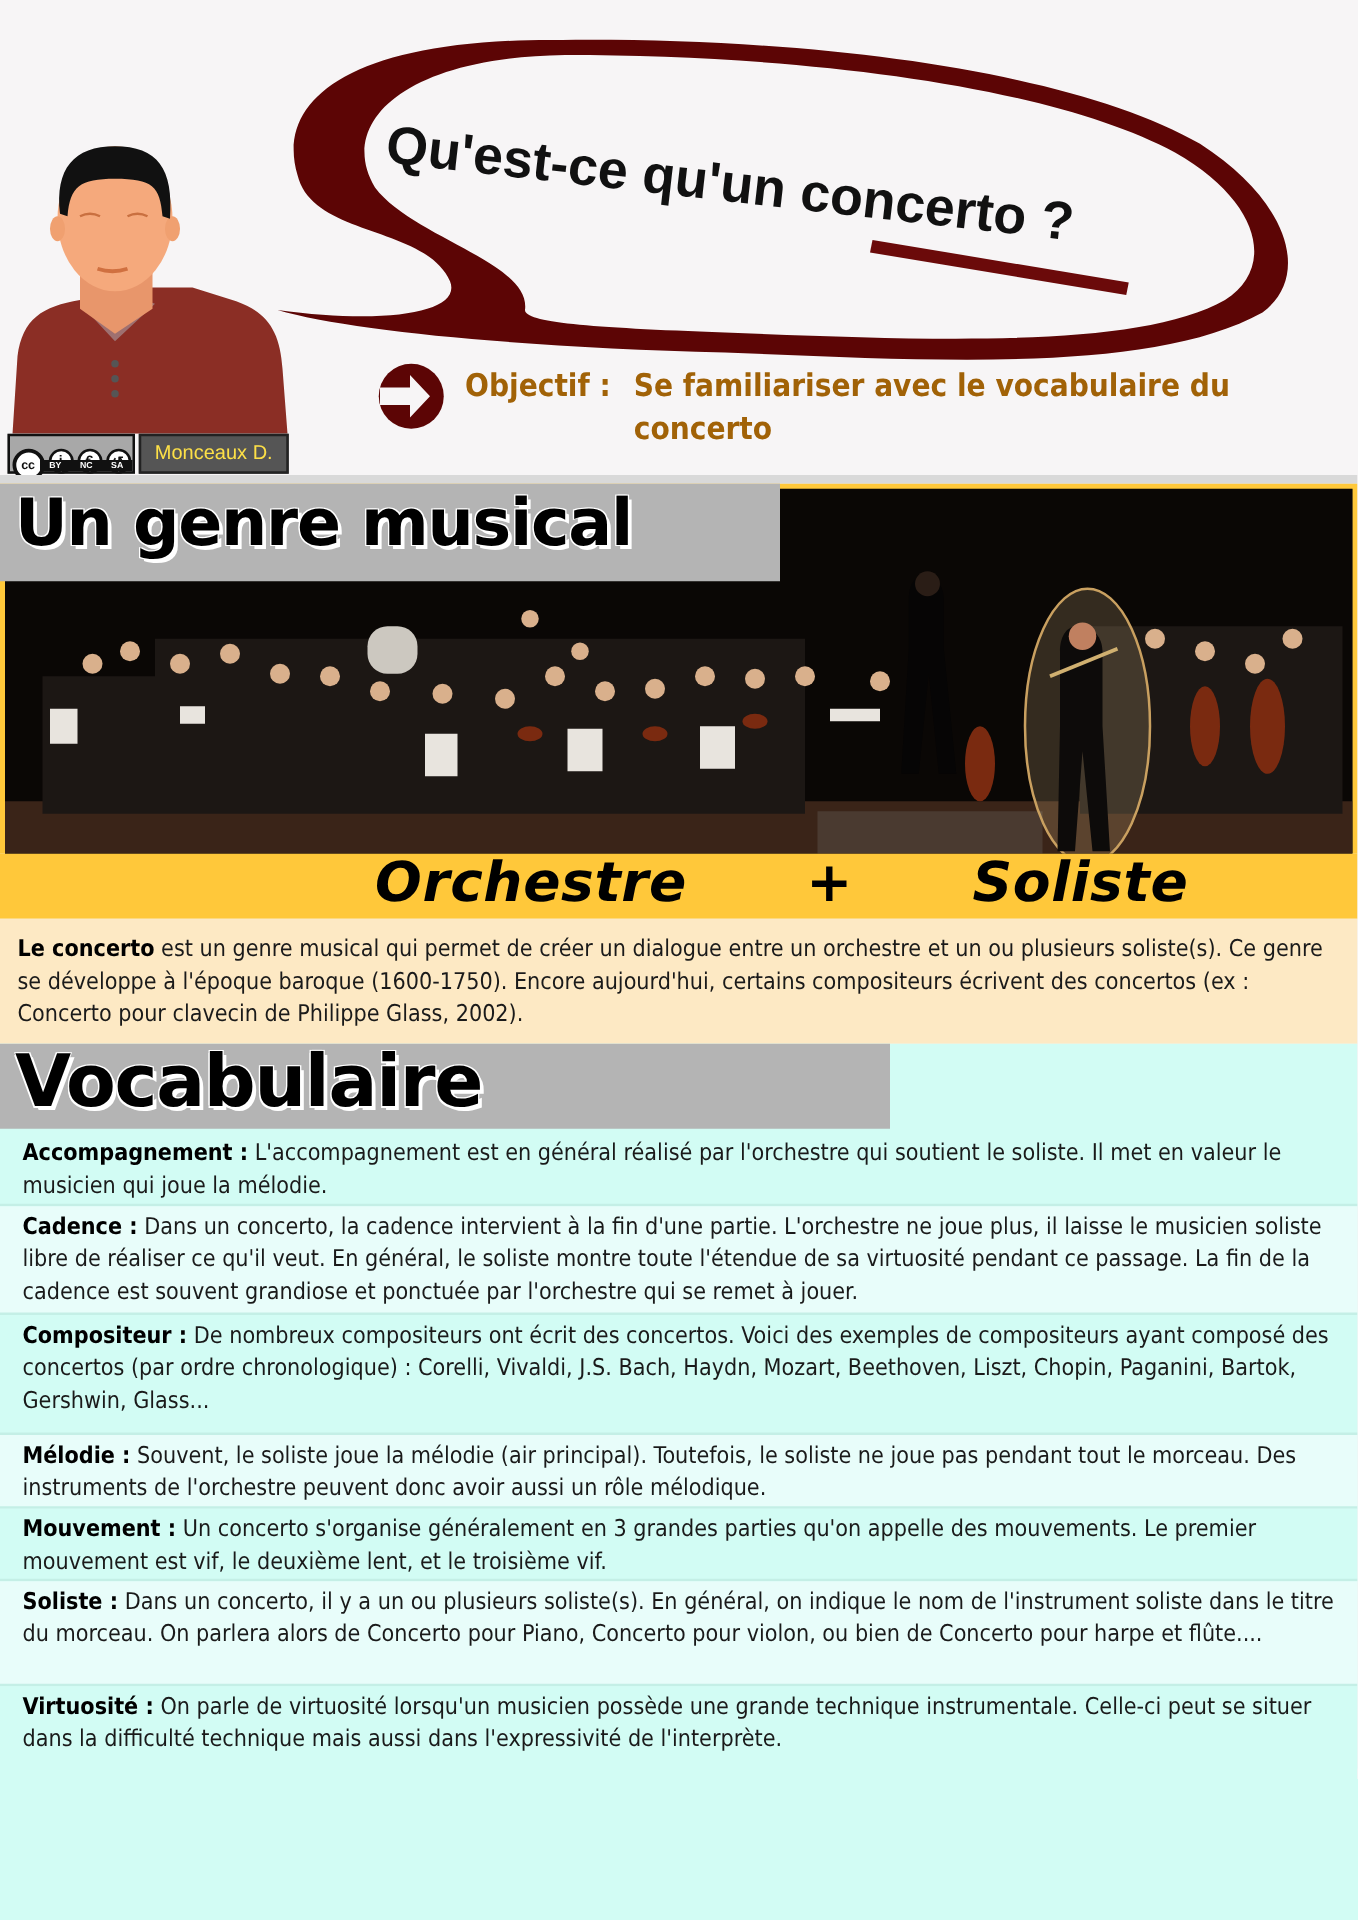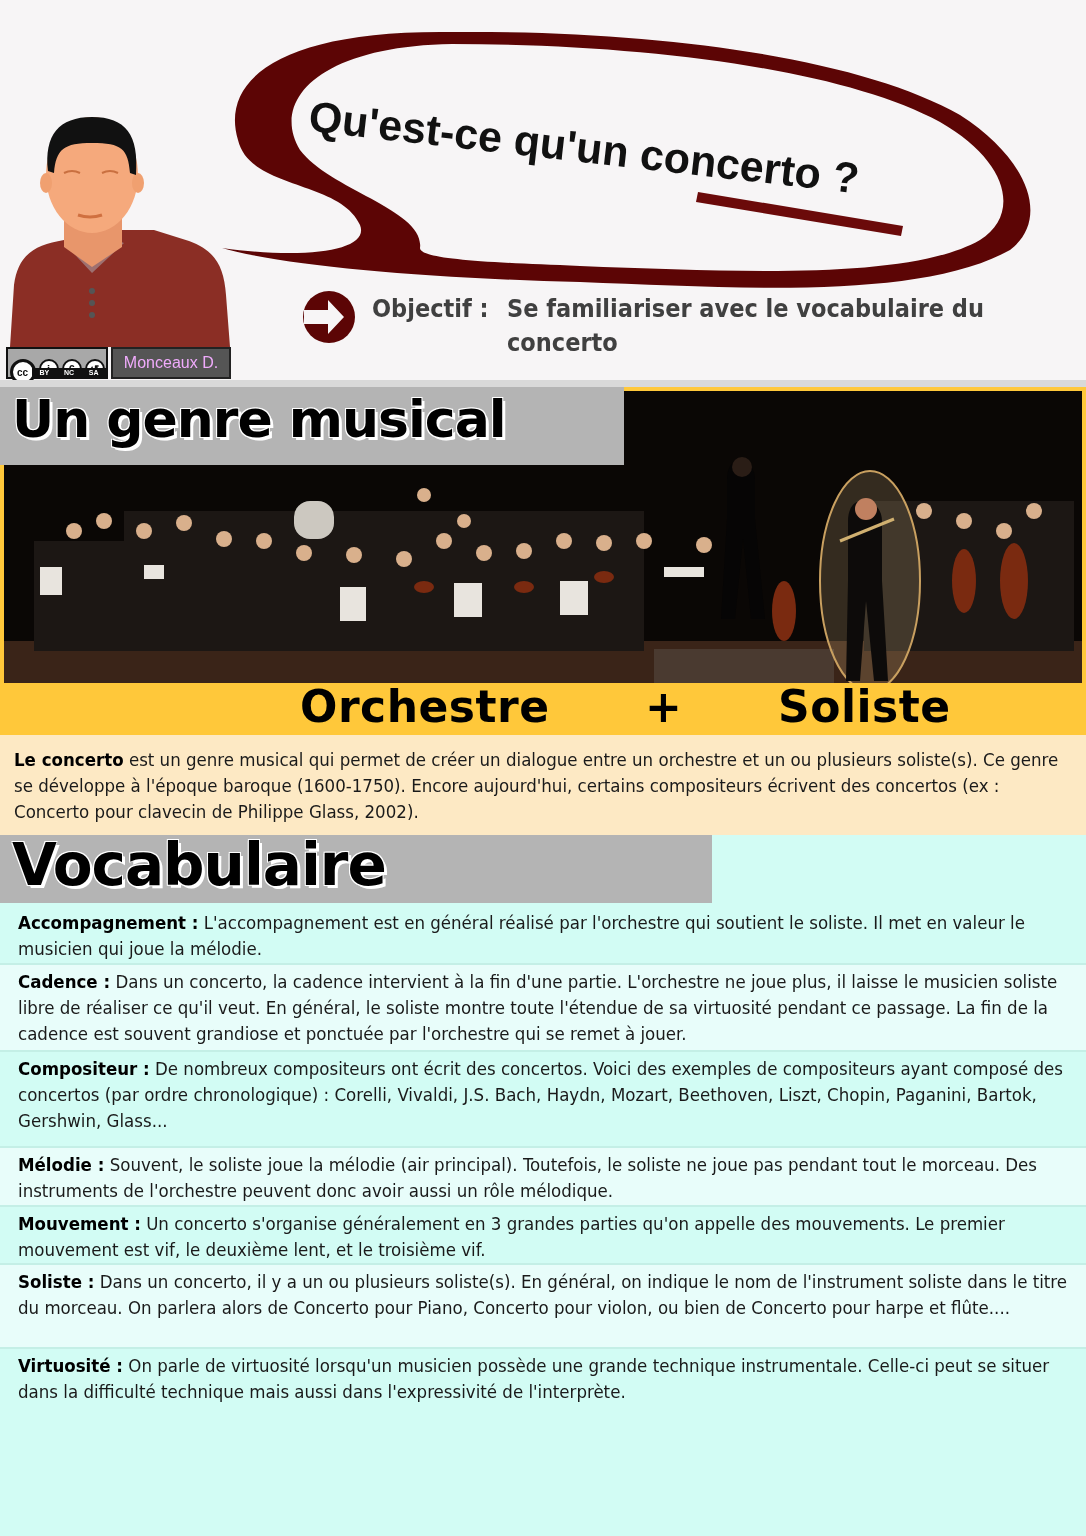--- a/index.html
+++ b/index.html
@@ -8,33 +8,33 @@
 
   
   .header { position: absolute; left: 0; top: 0; width: 1086px; height: 380px; background: #f7f5f6; }
   .bubble { position: absolute; left: 220px; top: 10px; width: 820px; height: 300px; }
   .title { position: absolute; left: 312px; top: 92px; font-family: "Liberation Sans", sans-serif; font-weight: bold; font-size: 43px; color: #111; transform: rotate(6.5deg); transform-origin: left top; white-space: nowrap; }
   .avatar { position: absolute; left: 4px; top: 115px; width: 228px; height: 232px; }
   .license { position: absolute; left: 6px; top: 347px; height: 32px; width: 102px; background: #a8a8a8; border: 2px solid #111; display: flex; align-items: flex-start; justify-content: space-around; padding-top: 10px; }
   .license .cc { width: 26px; height: 26px; border-radius: 50%; background: #fff; border: 3px solid #111; font: bold 10px "Liberation Sans", sans-serif; display: flex; align-items: center; justify-content: center; color: #111; }
   .license .ic { width: 20px; height: 20px; border-radius: 50%; background: #fff; border: 2.5px solid #111; font: bold 11px "Liberation Sans", sans-serif; display: flex; align-items: center; justify-content: center; color: #111; }
   .license .sub { position: absolute; bottom: 0; left: 24px; right: 0; height: 9px; background: #111; color: #fff; font: bold 7px "Liberation Sans", sans-serif; display: flex; justify-content: space-around; align-items: center; }
-  .author { position: absolute; left: 111px; top: 347px; width: 120px; height: 32px; background: #555; border: 2px solid #222; color: #f0abfc; font: 16px "Liberation Sans", sans-serif; display: flex; align-items: center; justify-content: center; }
-  .objective { position: absolute; left: 302px; top: 292px; display: flex; align-items: flex-start; color: #404040; font-weight: bold; font-size: 25px; }
+  .author { position: absolute; left: 111px; top: 347px; width: 120px; height: 32px; background: #555; border: 2px solid #222; color: #fde047; font: 16px "Liberation Sans", sans-serif; display: flex; align-items: center; justify-content: center; }
+  .objective { position: absolute; left: 302px; top: 292px; display: flex; align-items: flex-start; color: #a16207; font-weight: bold; font-size: 25px; }
   .objective .arrow { width: 54px; height: 54px; margin-right: 16px; margin-top: -2px; }
   .objective .lbl { width: 135px; line-height: 34px; }
   .objective .txt { line-height: 34px; width: 480px; }
 
   
   .divider { position: absolute; left: 0; top: 380px; width: 1086px; height: 7px; background: #d9d9d9; }
   .photo-wrap { position: absolute; left: 0; top: 387px; width: 1086px; height: 296px; background: #ffc83a; padding: 4px 4px 0 4px; }
   .photo { position: relative; width: 100%; height: 292px; background: #080604; overflow: hidden; }
   .section-head { position: absolute; left: 0; top: 387px; width: 624px; height: 78px; background: #b4b4b4; }
   .section-head .h { position: absolute; left: 12px; top: 2px; font-family: "DejaVu Sans", sans-serif; font-weight: bold; font-size: 52px; color: #000; text-shadow: 3px 3px 0 #fff, -1px -1px 0 #fff, 1px -1px 0 #fff, -1px 1px 0 #fff; letter-spacing: -1px; white-space: nowrap; }
-  .labels-bar { position: absolute; left: 0; top: 683px; width: 1086px; height: 52px; background: #ffc83a; }
+  .labels-bar { position: absolute; left: 0; top: 683px; width: 1086px; height: 52px; background: #ffc83a; font-style: italic; }
   .labels-bar span { position: absolute; top: -2px; font-family: "DejaVu Sans", sans-serif; font-weight: bold; font-size: 44px; color: #000; letter-spacing: 0.5px; }
   .intro { position: absolute; left: 0; top: 735px; width: 1086px; height: 100px; background: #fde9c4; padding: 12px 14px; font-size: 18.5px; line-height: 26px; color: #1a1a1a; }
   .intro b { color: #000; }
 
   
   .vocab-bg { position: absolute; left: 0; top: 835px; width: 1086px; height: 701px; background: #d2fcf4; }
   .vocab-head { position: absolute; left: 0; top: 835px; width: 712px; height: 68px; background: #b4b4b4; }
   .vocab-head .h { position: absolute; left: 12px; top: -4px; font-family: "DejaVu Sans", sans-serif; font-weight: bold; font-size: 58px; color: #000; text-shadow: 3px 3px 0 #fff, -1px -1px 0 #fff, 1px -1px 0 #fff, -1px 1px 0 #fff; letter-spacing: -1px; }
   .vocab { position: absolute; left: 0; top: 906px; width: 1086px; }
   .term { padding: 4px 16px 18px 18px; font-size: 18.5px; line-height: 26px; color: #1a1a1a; border-bottom: 2px solid #c4efe6; }

